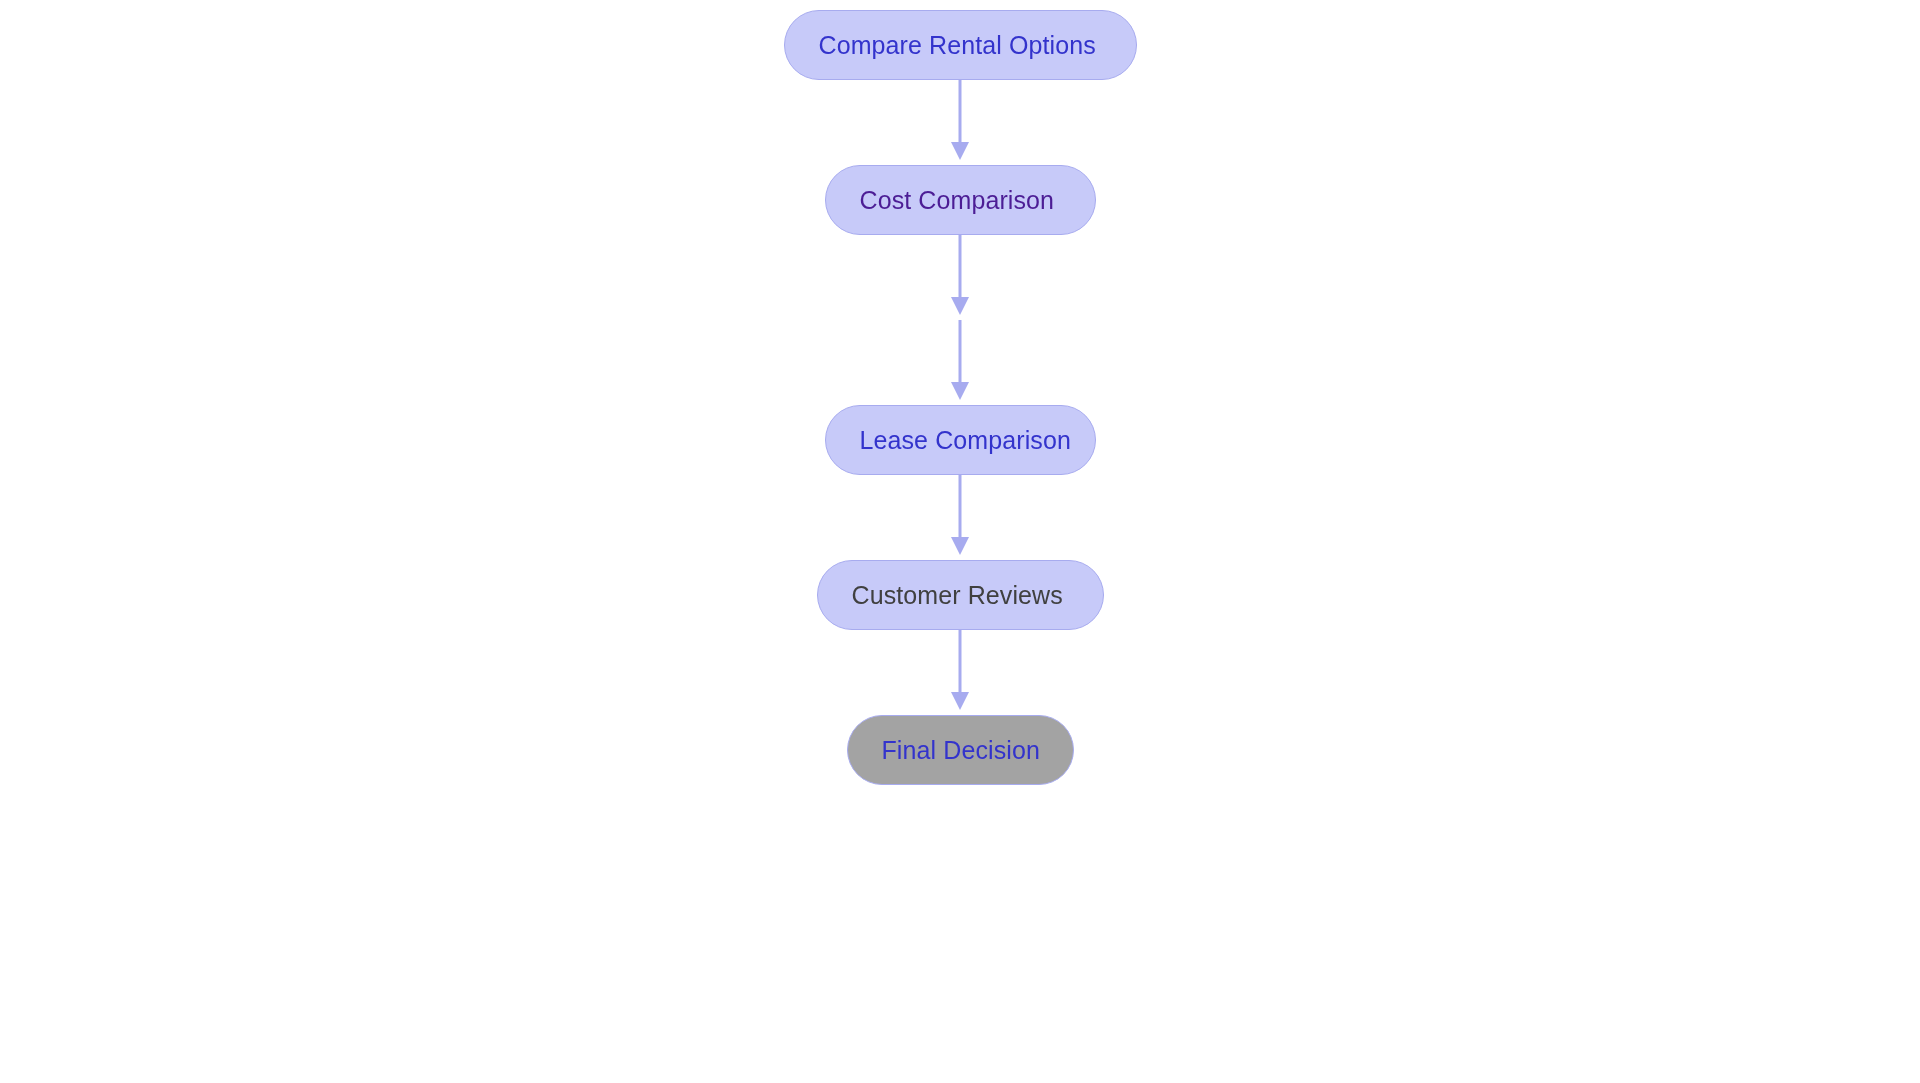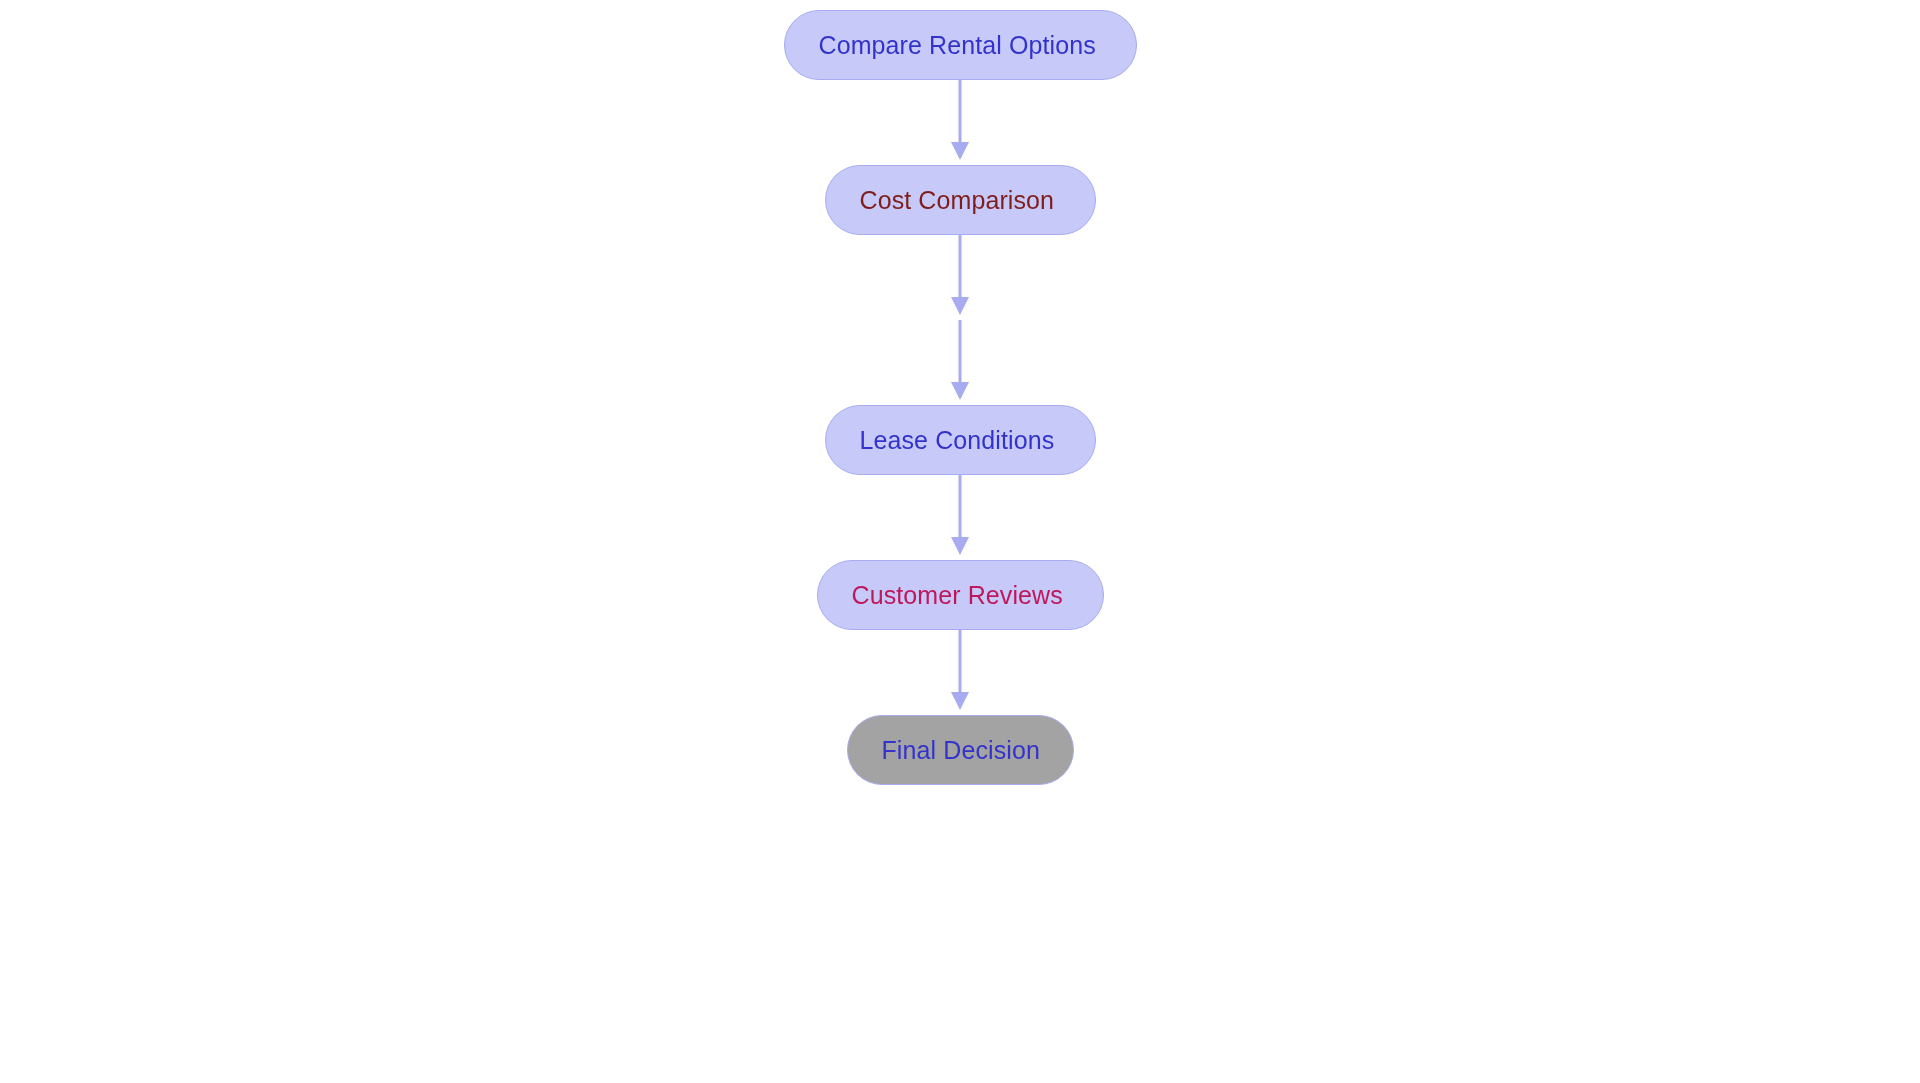--- a/index.html
+++ b/index.html
@@ -67,45 +67,45 @@
 
     <div class="flow-node" id="n1" style="width: 353px; background: rgb(199, 202, 249); border-color: rgb(167, 171, 239); color: rgb(51, 51, 204);">
       <span>Compare Rental Options</span>
     </div>
 
     <svg class="flow-connector" viewBox="0 0 40 85" xmlns="http://www.w3.org/2000/svg">
       <line x1="20" y1="0" x2="20" y2="68" stroke="#a7abef" stroke-width="3"></line>
       <polygon points="20,80 11,62 29,62" fill="#a7abef"></polygon>
     </svg>
 
-    <div class="flow-node" id="n2" style="width: 271px; background: rgb(199, 202, 249); border-color: rgb(167, 171, 239); color: #7f1d1d;">
+    <div class="flow-node" id="n2" style="width: 271px; background: rgb(199, 202, 249); border-color: rgb(167, 171, 239); color: #4c1d95;">
       <span>Cost Comparison</span>
     </div>
 
     <svg class="flow-connector" viewBox="0 0 40 85" xmlns="http://www.w3.org/2000/svg">
       <line x1="20" y1="0" x2="20" y2="68" stroke="#a7abef" stroke-width="3"></line>
       <polygon points="20,80 11,62 29,62" fill="#a7abef"></polygon>
     </svg>
 
 
     <svg class="flow-connector" viewBox="0 0 40 85" xmlns="http://www.w3.org/2000/svg">
       <line x1="20" y1="0" x2="20" y2="68" stroke="#a7abef" stroke-width="3"></line>
       <polygon points="20,80 11,62 29,62" fill="#a7abef"></polygon>
     </svg>
 
     <div class="flow-node" id="n4" style="width: 271px; background: rgb(199, 202, 249); border-color: rgb(167, 171, 239); color: rgb(51, 51, 204);">
-      <span>Lease Conditions</span>
+      <span>Lease Comparison</span>
     </div>
 
     <svg class="flow-connector" viewBox="0 0 40 85" xmlns="http://www.w3.org/2000/svg">
       <line x1="20" y1="0" x2="20" y2="68" stroke="#a7abef" stroke-width="3"></line>
       <polygon points="20,80 11,62 29,62" fill="#a7abef"></polygon>
     </svg>
 
-    <div class="flow-node" id="n5" style="width: 287px; background: rgb(199, 202, 249); border-color: rgb(167, 171, 239); color: #be185d;">
+    <div class="flow-node" id="n5" style="width: 287px; background: rgb(199, 202, 249); border-color: rgb(167, 171, 239); color: #404040;">
       <span>Customer Reviews</span>
     </div>
 
     <svg class="flow-connector" viewBox="0 0 40 85" xmlns="http://www.w3.org/2000/svg">
       <line x1="20" y1="0" x2="20" y2="68" stroke="#a7abef" stroke-width="3"></line>
       <polygon points="20,80 11,62 29,62" fill="#a7abef"></polygon>
     </svg>
 
     <div class="flow-node" id="n6" style="width: 227px; background: #a3a3a3; border-color: rgb(167, 171, 239); color: rgb(51, 51, 204);">
       <span>Final Decision</span>

